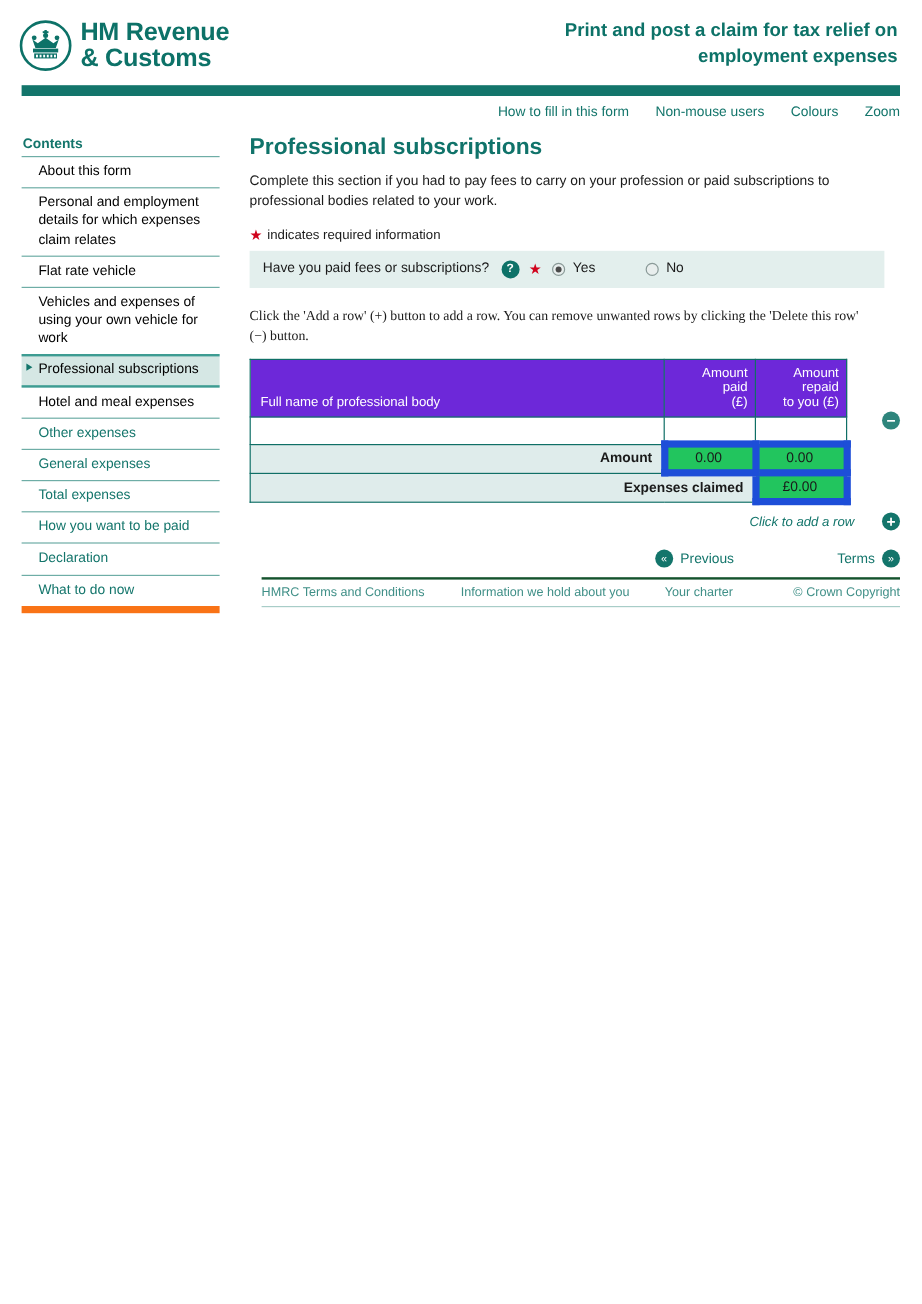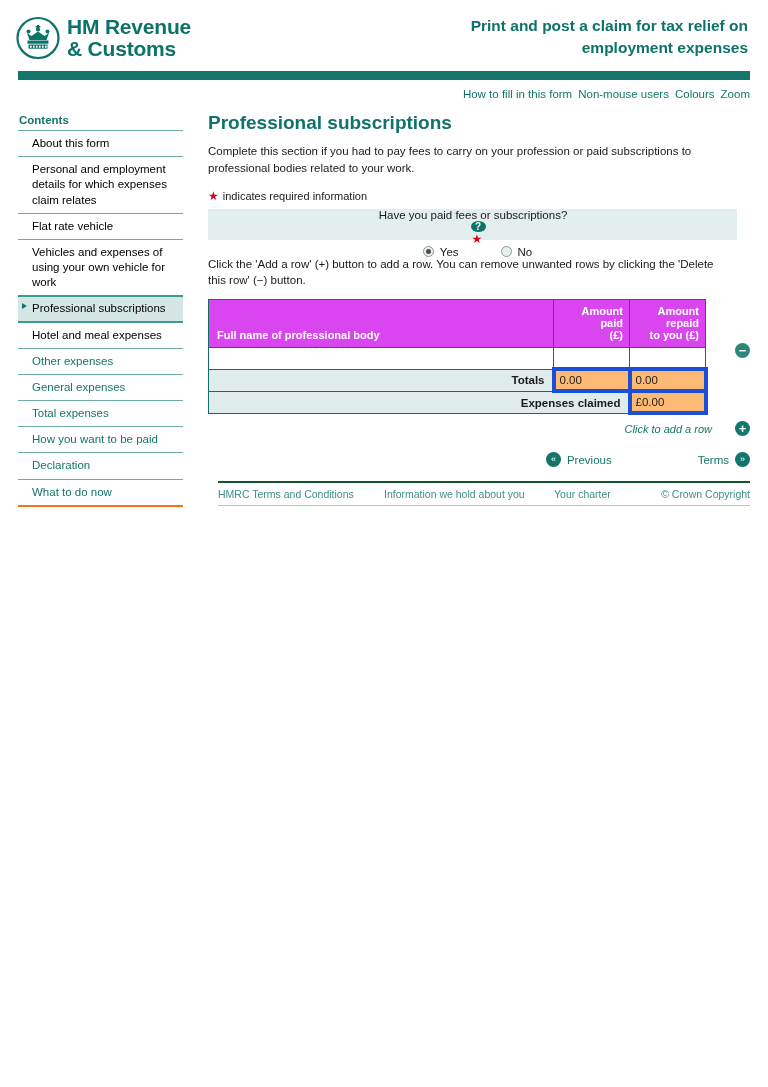--- a/index.html
+++ b/index.html
@@ -42,21 +42,21 @@
   }
   .teal-bar {
     position: absolute; left: 18px; top: 71px;
     width: 732px; height: 9px;
     background: #13756b;
   }
 
   
   .util-nav {
     position: absolute; right: 18px; top: 88px;
-    display: flex; align-items: center; gap: 6px; text-align: right;
+    display: flex; align-items: center; gap: 22px; text-align: right;
   }
   .util-nav a {
     color: #13756b;
     font-size: 11.5px;
     text-decoration: none;
     white-space: nowrap;
   }
 
   
   .sidebar {
@@ -73,21 +73,21 @@
   .toc { list-style: none; margin: 0; padding: 0; }
   .toc li {
     border-top: 1px solid #6eada6;
     padding: 5px 4px 5px 14px;
     font-size: 11.5px;
     line-height: 1.32;
     color: #000000;
     cursor: pointer;
     position: relative;
   }
-  .toc li:last-child { border-bottom: 2px solid #f97316; }
+  .toc li:last-child { border-bottom: 6px solid #f97316; }
   .toc li.link { color: #13756b; }
   .toc li.active {
     background: #d5e7e4;
     color: #000000;
     border-top: 2px solid #3d9c92;
     border-bottom: 2px solid #3d9c92;
     padding-top: 4px;
     padding-bottom: 4px;
   }
   .toc li.active + li { border-top: none; }
@@ -126,21 +126,20 @@
   .req-star { color: #d0021b; font-size: 12px; line-height: 1; }
 
   
   .question-row {
     background: #e3efed;
     height: 31px;
     display: flex; align-items: center;
     padding: 0 10px 0 11px;
     width: 529px;
     margin-bottom: 16px;
-    flex-direction: column;
   }
   .question-label { font-size: 11.5px; color:#1a1a1a; }
   .help-icon {
     width: 15px; height: 15px; border-radius: 50%;
     background: #0d7268; color: #fff;
     font-size: 10px; font-weight: bold;
     display: flex; align-items: center; justify-content: center;
     margin-left: 10px; cursor: pointer;
     font-family: "Liberation Sans", sans-serif;
   }
@@ -158,34 +157,35 @@
   }
   .radio-label { font-size: 11.5px; color:#1a1a1a; }
   .radio-spacer { width: 30px; }
 
   .instructions {
     font-size: 11.5px;
     color: #1a1a1a;
     line-height: 1.45;
     margin: 0 0 10px 0;
     width: 520px;
+    font-family: Liberation Serif, serif;
   }
 
   
   .table-block { position: relative; width: 542px; }
   table.expenses {
     border-collapse: collapse;
     width: 497px;
     table-layout: fixed;
   }
   table.expenses th {
-    background: #d946ef;
+    background: #6d28d9;
     color: #ffffff;
     font-size: 11px;
-    font-weight: bold;
+    font-weight: normal;
     text-align: left;
     vertical-align: bottom;
     padding: 5px 6px 6px 8px;
     height: 44px;
     border: 1px solid #0f6f66;
   }
   table.expenses th.num { text-align: right; padding-right: 6px; }
   td.input-cell {
     background: #ffffff;
     border: 1px solid #0f6f66;
@@ -206,23 +206,23 @@
     background: #dfeceb;
     border: 1px solid #0f6f66;
     text-align: right;
     font-size: 11.5px;
     font-weight: bold;
     color: #1a1a1a;
     padding: 3px 7px 3px 4px;
     height: 19px;
   }
   td.value-cell {
-    background: #fdba74;
-    border: 4px solid #1d4ed8;
-    text-align: left;
+    background: #22c55e;
+    border: 6px solid #1d4ed8;
+    text-align: center;
     font-size: 11.5px;
     color: #1a1a1a;
     padding: 3px 6px 3px 4px;
     height: 19px;
   }
   .btn-circle {
     width: 15px; height: 15px; border-radius: 50%;
     background: #3f8f87;
     color: #ffffff;
     display:flex; align-items:center; justify-content:center;
@@ -383,21 +383,21 @@
             <th class="num"><span>Amount repaid</span><br><span>to you (£)</span></th>
           </tr>
         </thead>
         <tbody>
           <tr>
             <td class="input-cell"><input type="text" style="text-align: left;" value=""></td>
             <td class="input-cell"><input type="text" value="" style=""></td>
             <td class="input-cell"><input type="text" value="" style=""></td>
           </tr>
           <tr>
-            <td class="totals-label">Totals</td>
+            <td class="totals-label">Amount</td>
             <td class="value-cell">0.00</td>
             <td class="value-cell">0.00</td>
           </tr>
           <tr>
             <td class="claimed-label" colspan="2">Expenses claimed</td>
             <td class="value-cell">£0.00</td>
           </tr>
         </tbody>
       </table>
       <span class="btn-circle delete-row-btn">−</span>

